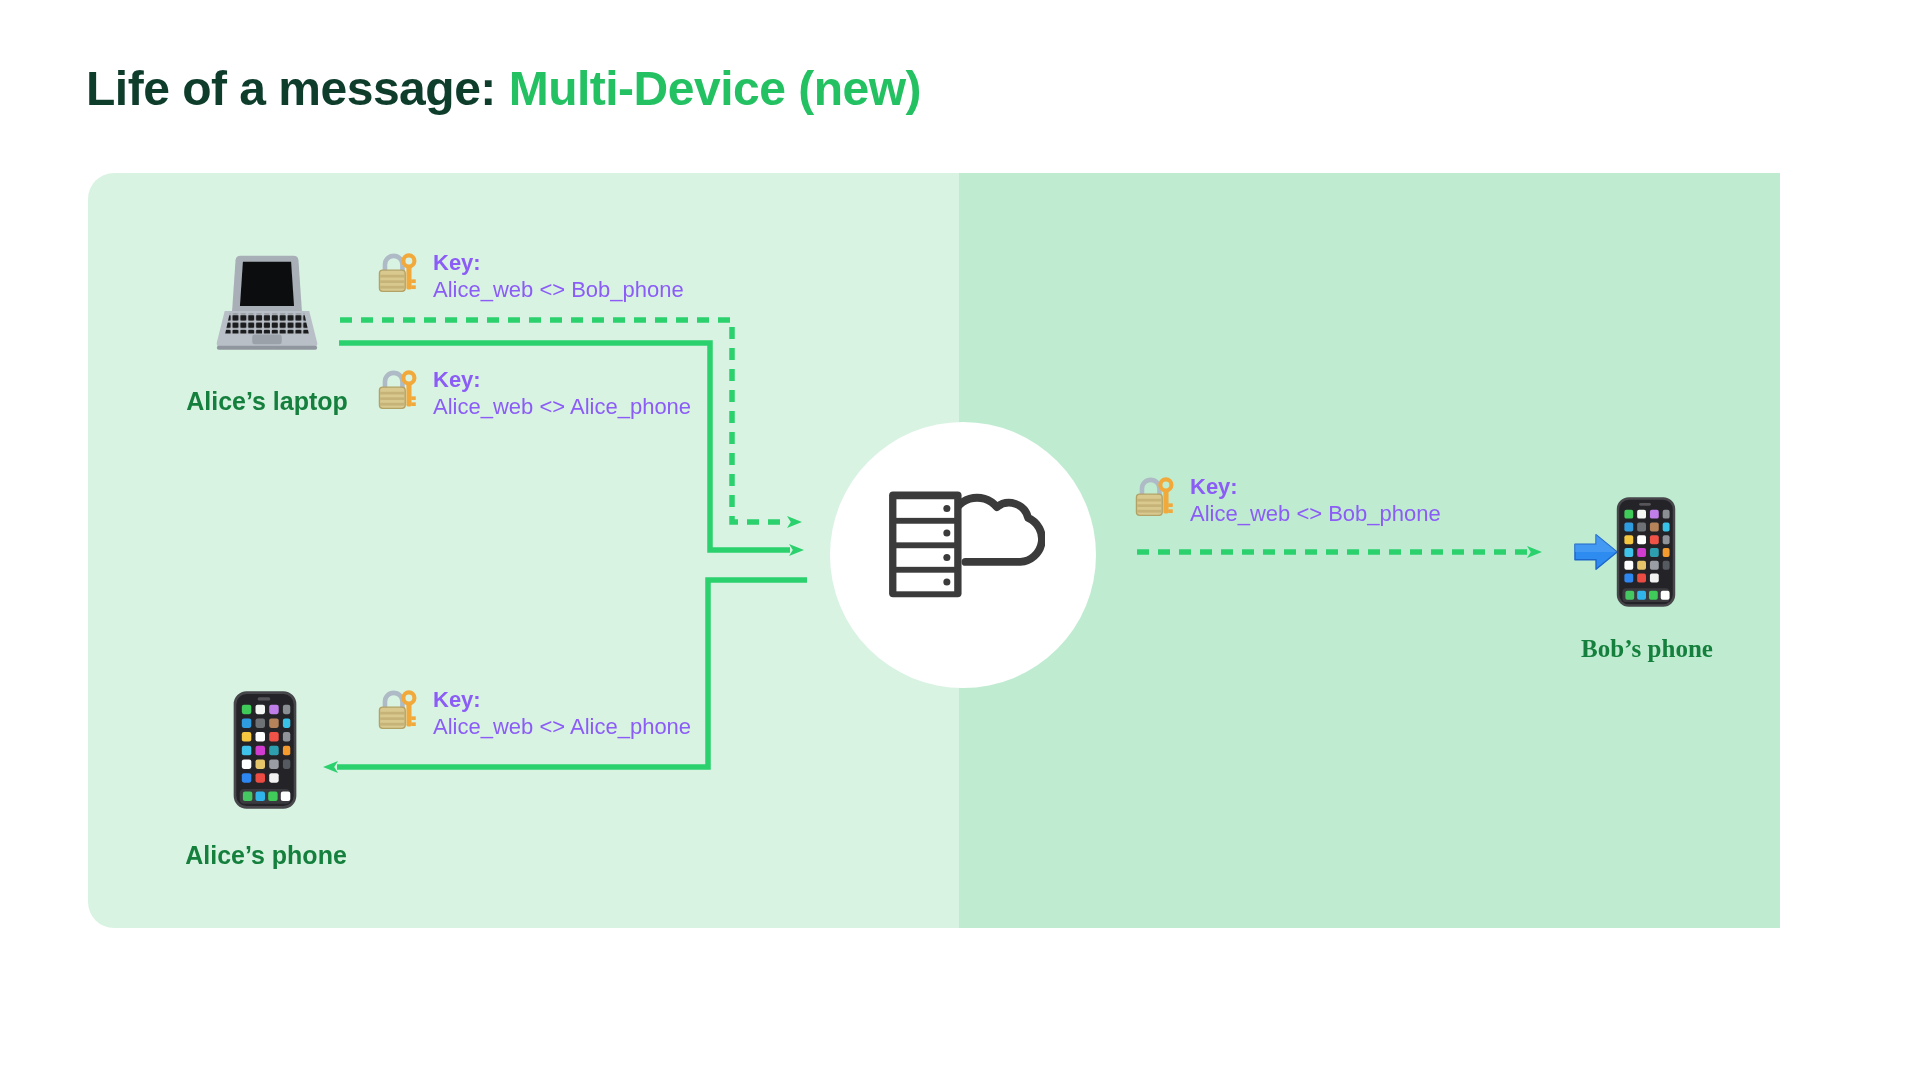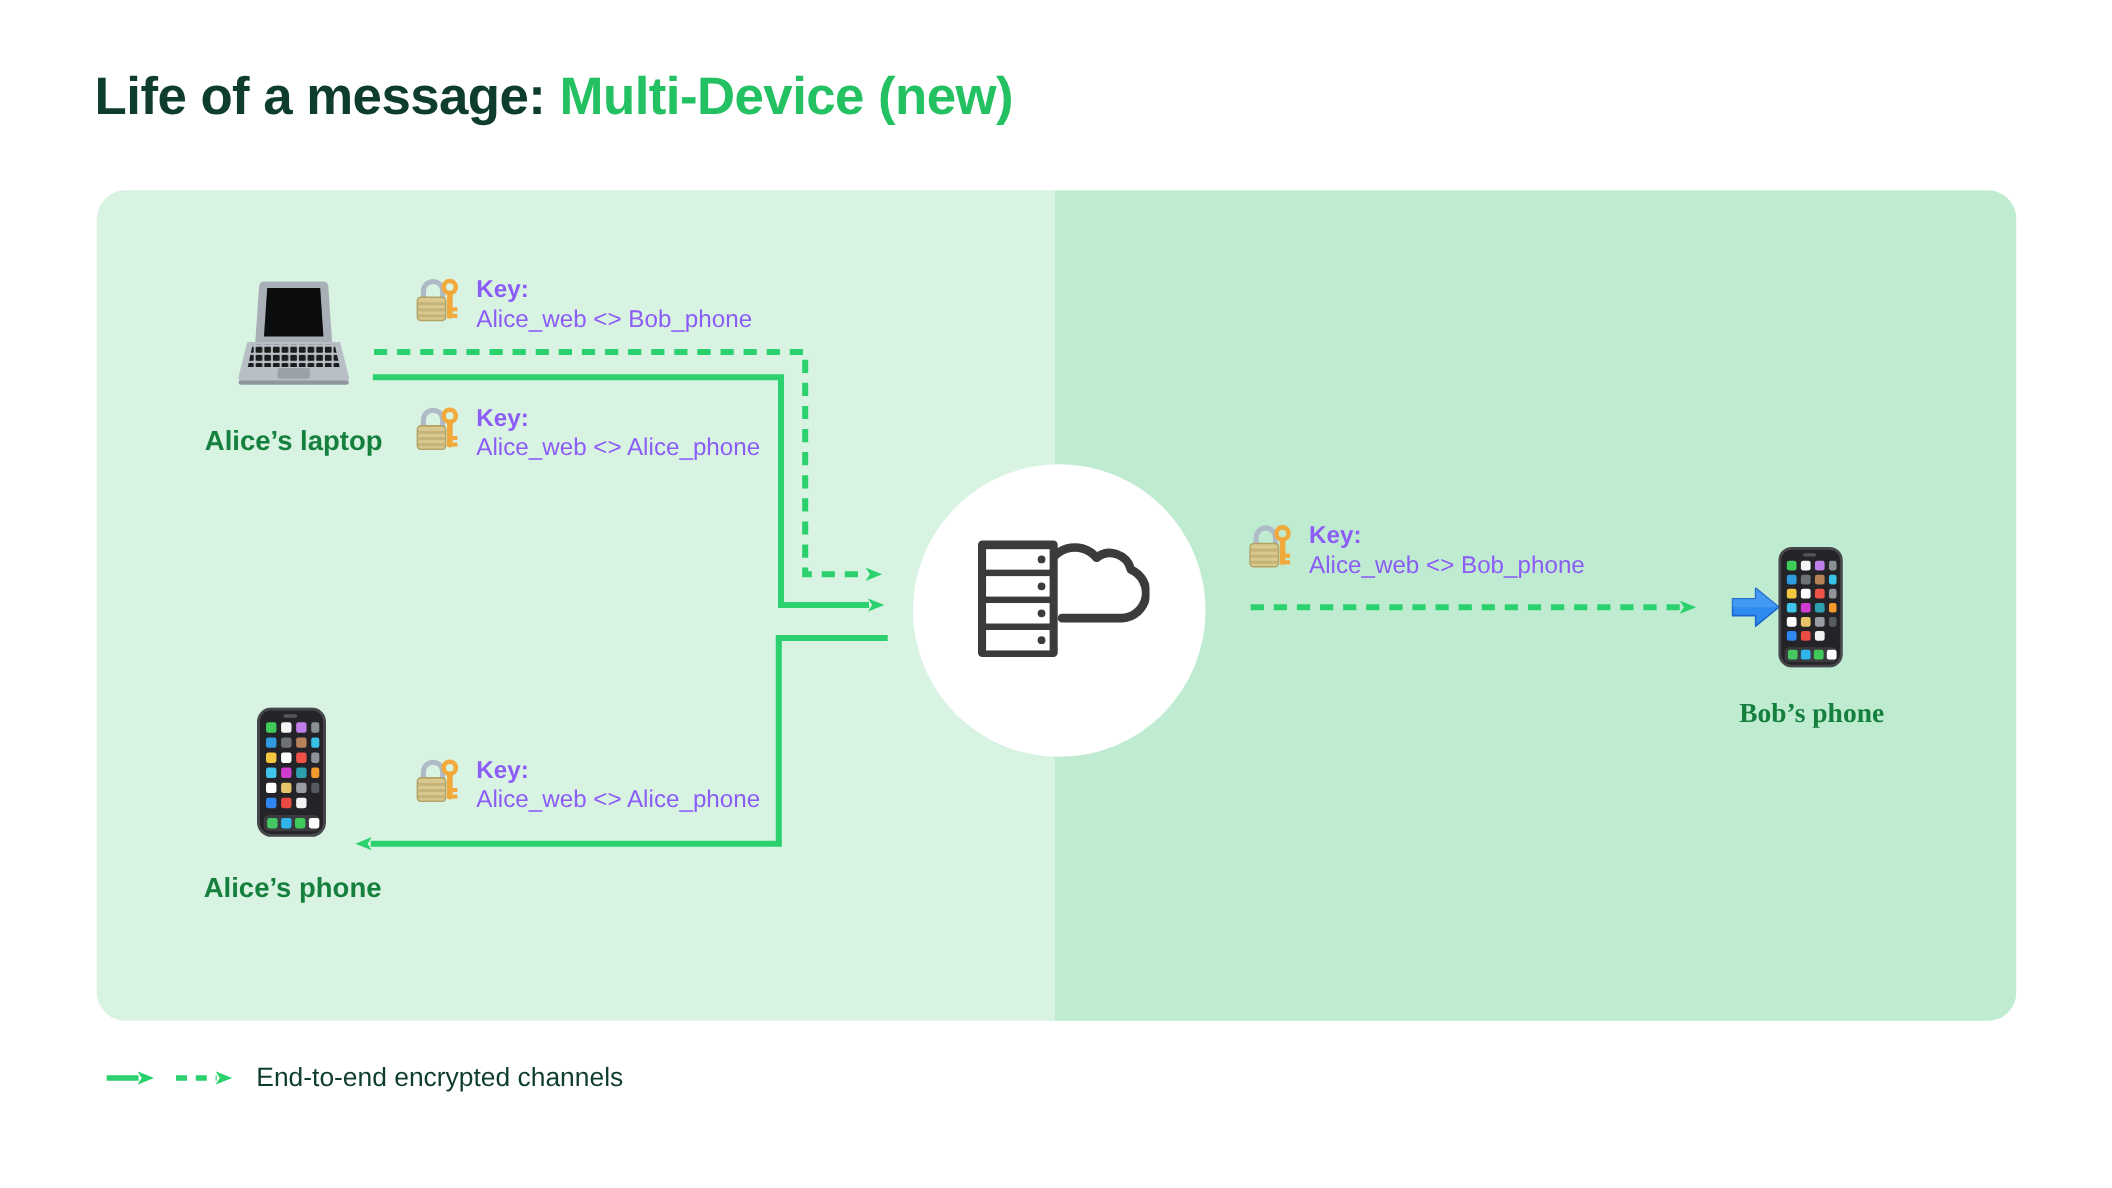--- a/index.html
+++ b/index.html
@@ -1,17 +1,17 @@
 <!DOCTYPE html>
 <html><head>
 <meta charset="utf-8">
 <style>
   html,body{margin:0;padding:0;background:#fff;}
   .stage{
-    position:relative;width:1920px;height:1080px;overflow:hidden;background:#ffffff;
+    position:relative;width:1780px;height:1080px;overflow:hidden;background:#ffffff;
     font-family:"Liberation Sans",sans-serif;color:#0e3d2c;
   }
   .page-title{
     position:absolute;left:86px;top:61px;font-size:48px;font-weight:700;
     letter-spacing:-0.5px;white-space:nowrap;line-height:56px;
   }
   .page-title .hl{color:#23c162;}
   .panel{
     position:absolute;left:88px;top:173px;width:1745px;height:755px;
     border-radius:26px;overflow:hidden;background:#d9f3e3;
@@ -108,21 +108,21 @@
         <rect x="36.3" y="18" width="5.6" height="26" rx="1.5" fill="#f2a93b"></rect>
         <rect x="41.5" y="33" width="5" height="4" fill="#f2a93b"></rect>
         <rect x="41.5" y="39.5" width="5" height="4" fill="#f2a93b"></rect>
       </svg>
       <div class="key-text">
         <div class="key-heading">Key:</div>
         <div>Alice_web &lt;&gt; Alice_phone</div>
       </div>
     </div>
 
-    <div class="dev" style="left:145px;top:470px;">
+    <div class="dev" style="left:145px;top:518px;">
       <svg width="64" height="118" viewBox="0 0 60 112">
         <rect x="1.5" y="1.5" width="57" height="109" rx="11" fill="#242428" stroke="#46464b" stroke-width="2.5"></rect>
         <rect x="23" y="6" width="12" height="3" rx="1.5" fill="#55555a"></rect>
         <g>
           <rect x="8" y="13" width="9" height="9" rx="2" fill="#3fca5a"></rect>
             <rect x="21" y="13" width="9" height="9" rx="2" fill="#f4f6f4"></rect>
             <rect x="34" y="13" width="9" height="9" rx="2" fill="#c07fe8"></rect>
             <rect x="47" y="13" width="7" height="9" rx="2" fill="#8a8f93"></rect>
           <rect x="8" y="26" width="9" height="9" rx="2" fill="#2f9ce0"></rect>
             <rect x="21" y="26" width="9" height="9" rx="2" fill="#6e7276"></rect>
@@ -241,33 +241,14 @@
         <rect x="6" y="93" width="48" height="14" rx="4" fill="#3a3a3f"></rect>
         <rect x="9" y="95.5" width="9" height="9" rx="2" fill="#45c862"></rect>
           <rect x="21" y="95.5" width="9" height="9" rx="2" fill="#2fb5ec"></rect>
           <rect x="33" y="95.5" width="9" height="9" rx="2" fill="#3fca5a"></rect>
           <rect x="45" y="95.5" width="9" height="9" rx="2" fill="#ffffff"></rect>
       </svg>
       <div class="dev-label" style="left:31px;top:138px;font-family:Liberation Serif, serif;">Bob’s phone</div>
     </div>
   </div>
 
-  <div class="legend">
-    <svg width="46" height="18" viewBox="0 0 46 18">
-      <defs>
-        <marker id="ahl1" markerWidth="16" markerHeight="14" refX="1" refY="6" orient="auto" markerUnits="userSpaceOnUse">
-          <path d="M0,0 L15,6 L0,12 L3.8,6 Z" fill="#2bd16d"></path>
-        </marker>
-      </defs>
-      <path d="M1 9 H 30" fill="none" stroke="#2bd16d" stroke-width="5" marker-end="url(#ahl1)"></path>
-    </svg>
-    <svg class="lg-dashed" width="54" height="18" viewBox="0 0 54 18">
-      <defs>
-        <marker id="ahl2" markerWidth="16" markerHeight="14" refX="1" refY="6" orient="auto" markerUnits="userSpaceOnUse">
-          <path d="M0,0 L15,6 L0,12 L3.8,6 Z" fill="#2bd16d"></path>
-        </marker>
-      </defs>
-      <path d="M1 9 H 38" fill="none" stroke="#2bd16d" stroke-width="5" stroke-dasharray="10 8" marker-end="url(#ahl2)"></path>
-    </svg>
-    <div class="legend-label">End-to-end encrypted channels</div>
-  </div>
 
 </div>
 
 </body></html>

